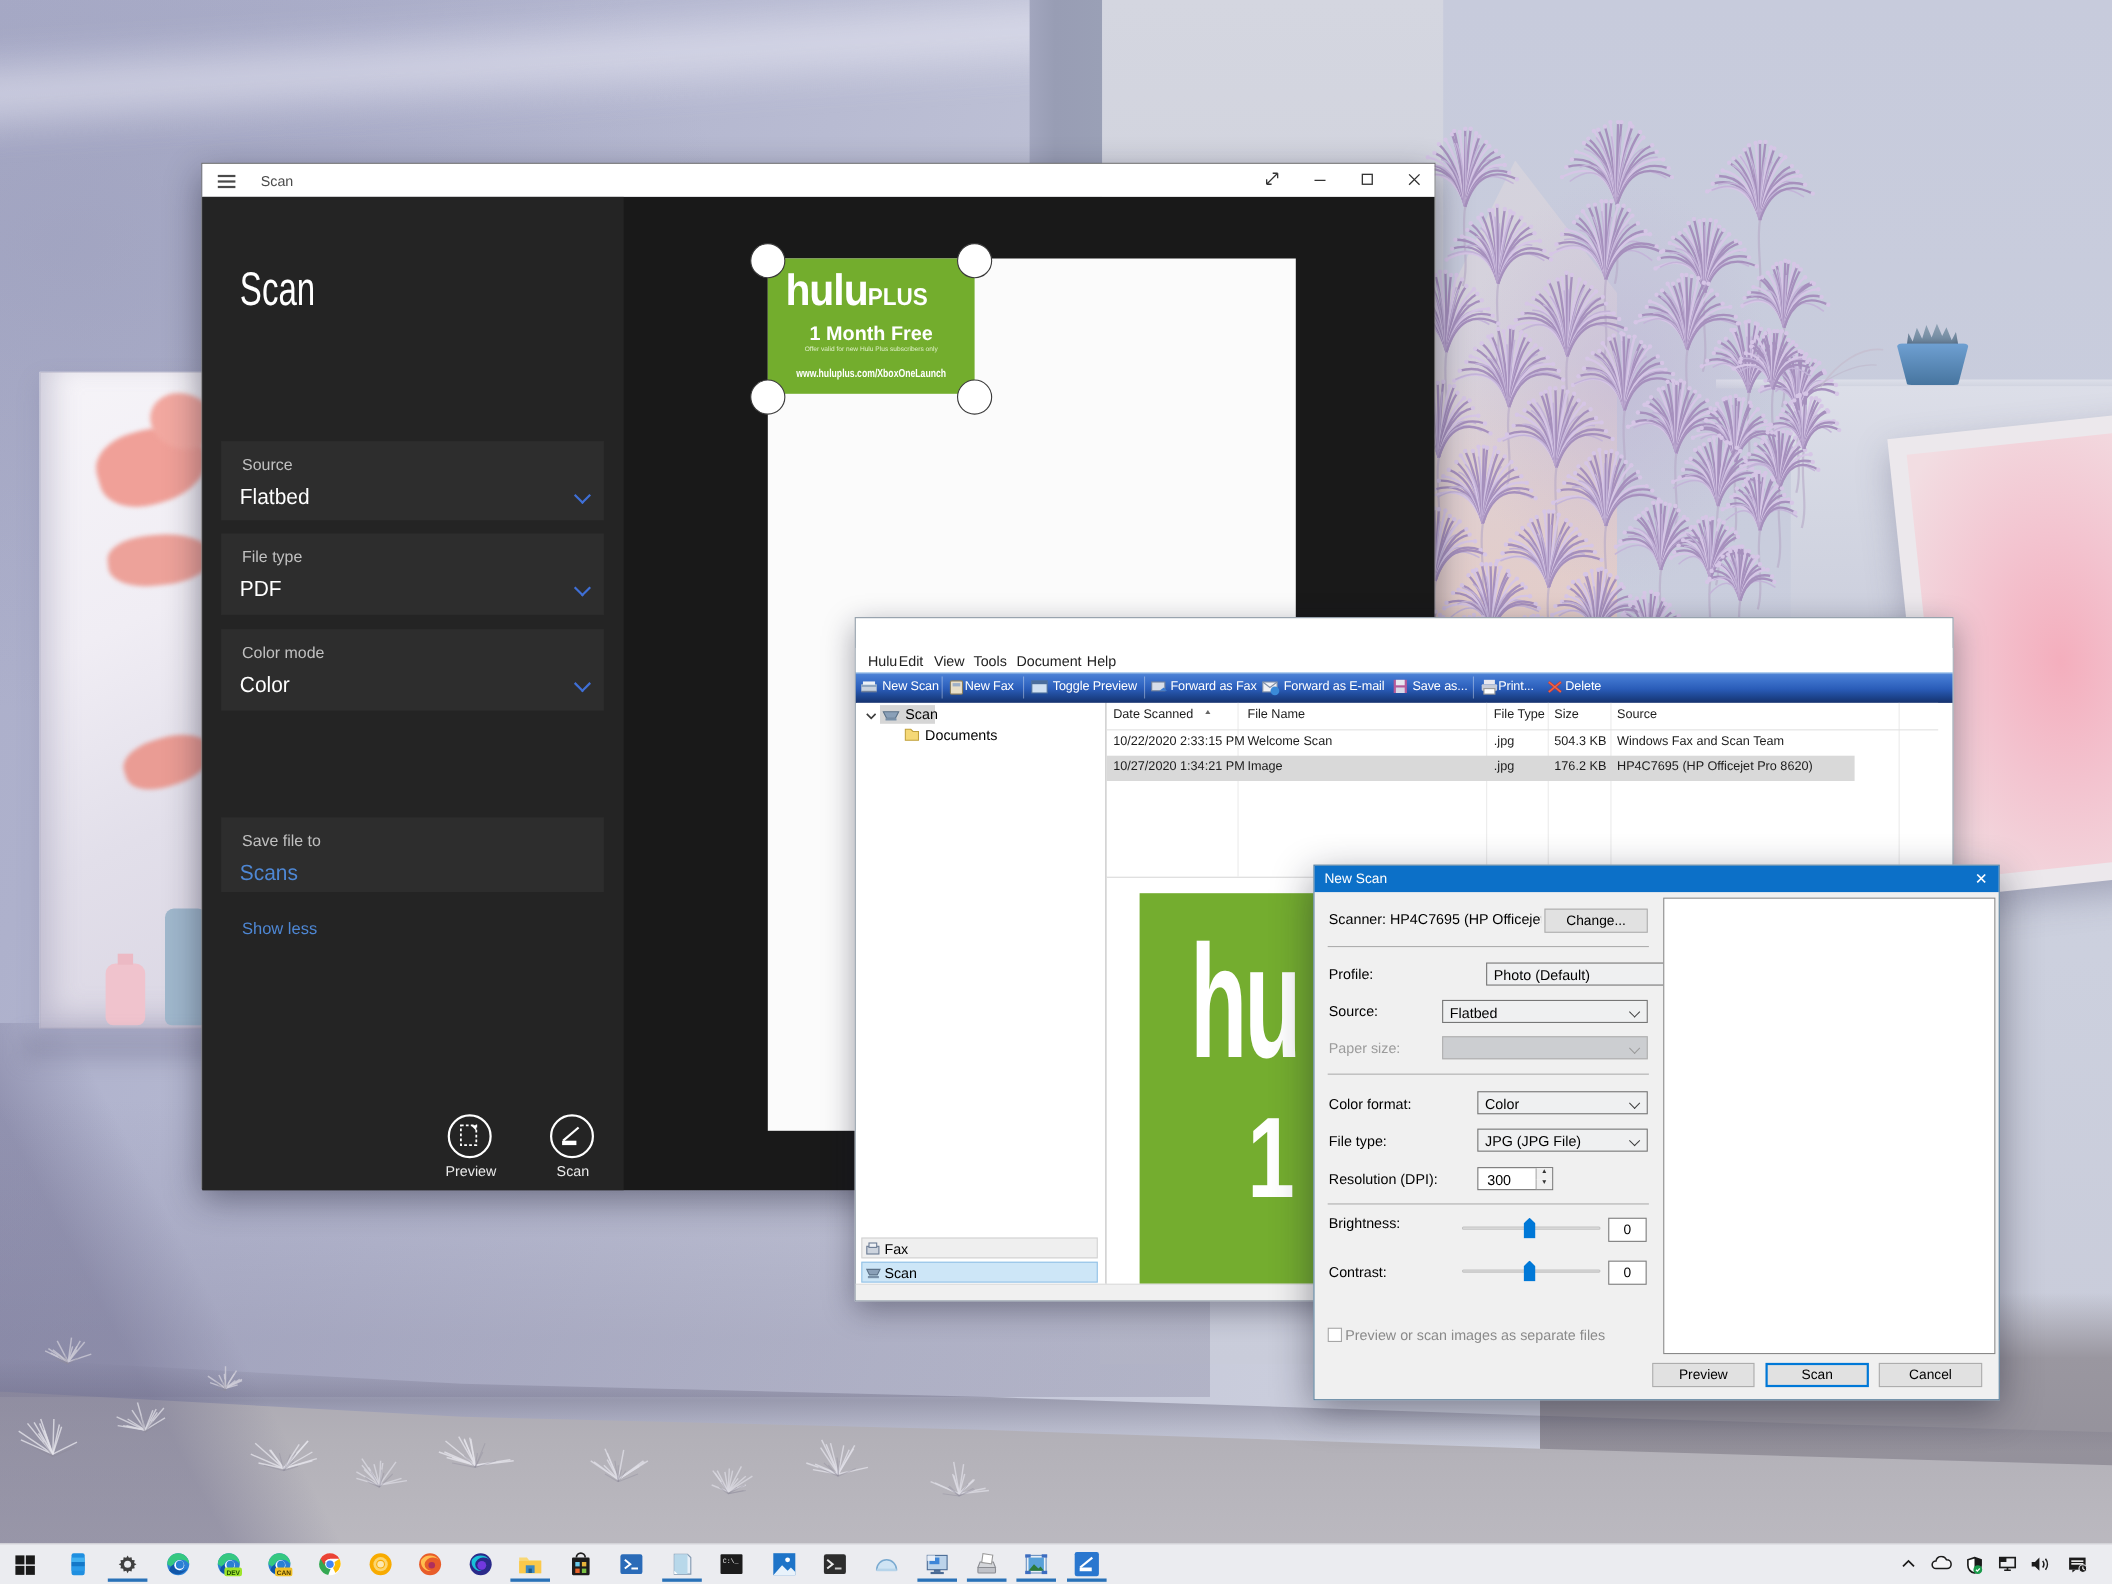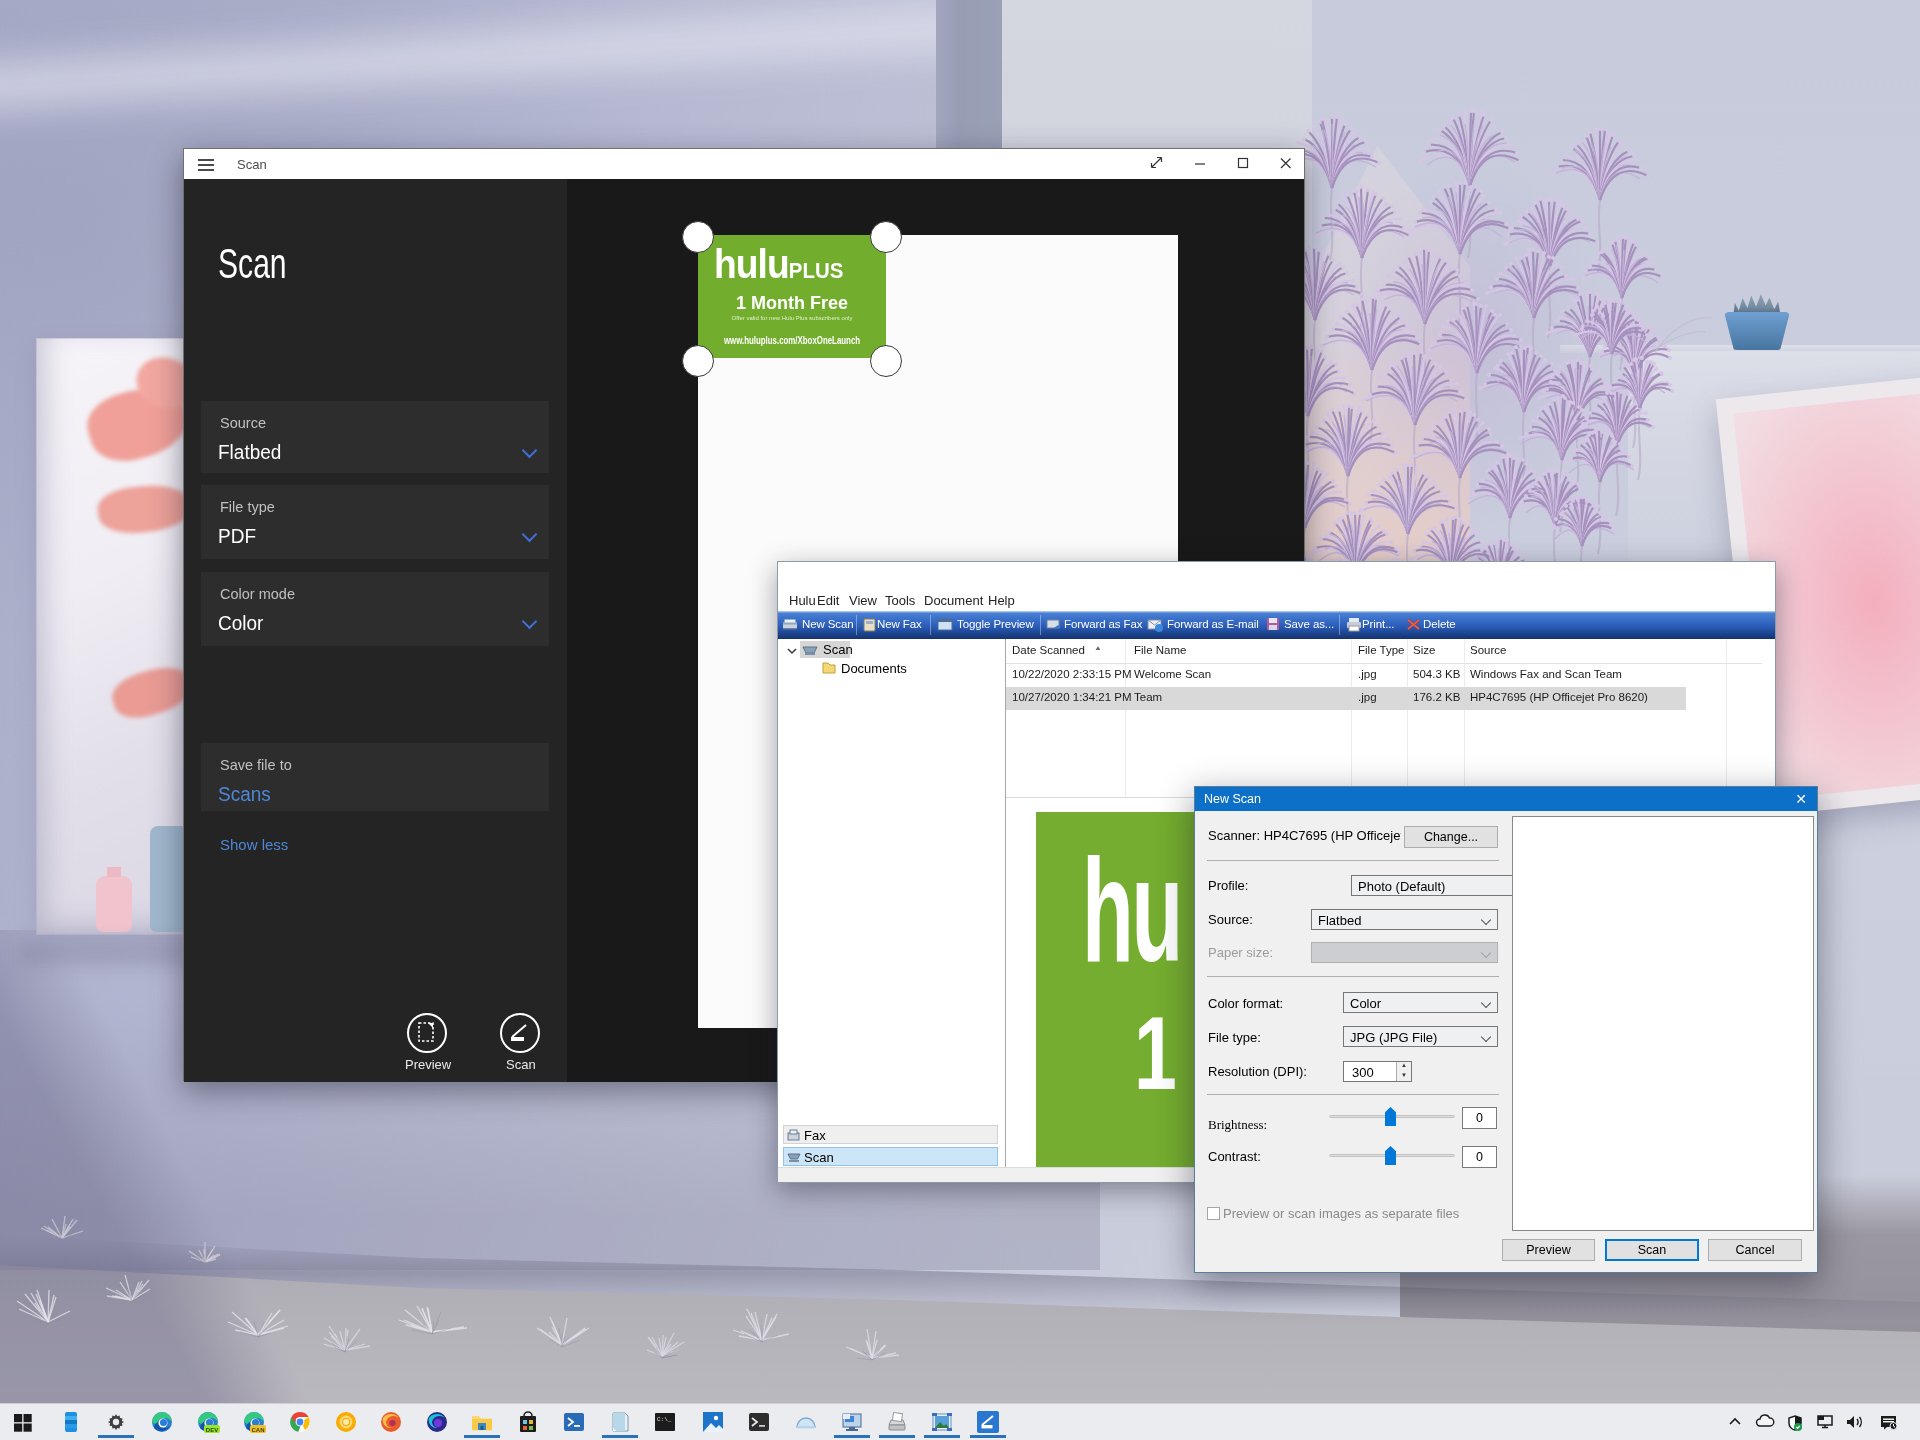--- a/index.html
+++ b/index.html
@@ -2483,21 +2483,21 @@
     </div>
       <div class="fx-row" style="top:25px;">
        <span style="position:absolute; left:6px; top:4px;">10/22/2020 2:33:15 PM</span>
        <span style="position:absolute; left:128px; top:4px;">Welcome Scan</span>
        <span style="position:absolute; left:352px; top:4px;">.jpg</span>
        <span style="position:absolute; left:407px; top:4px;">504.3 KB</span>
        <span style="position:absolute; left:464px; top:4px;">Windows Fax and Scan Team</span>
     </div>
       <div class="fx-row" style="top:48px; background:#d9d9d9; width:680px;">
        <span style="position:absolute; left:6px; top:4px;">10/27/2020 1:34:21 PM</span>
-       <span style="position:absolute; left:128px; top:4px;">Team</span>
+       <span style="position:absolute; left:128px; top:4px;">Image</span>
        <span style="position:absolute; left:352px; top:4px;">.jpg</span>
        <span style="position:absolute; left:407px; top:4px;">176.2 KB</span>
        <span style="position:absolute; left:464px; top:4px;">HP4C7695 (HP Officejet Pro 8620)</span>
     </div>
     </div>
   <div class="fx-prev">
       <div class="fx-green">
        <div style="position:absolute; left:46px; top:15px; font-size:146px; font-weight:bold; letter-spacing:-4px; transform:scaleX(.58); transform-origin:left top;">hu</div>
        <div style="position:absolute; left:98px; top:182px; font-size:104px; font-weight:bold; transform:scaleX(.74); transform-origin:left top;">1</div>
     </div>
@@ -2556,21 +2556,21 @@
   <div class="dl-sep" style="top:189px;"></div>
   <div class="dl-lab" style="top:277px;">Resolution (DPI):</div>
   <div class="spin" style="top:274px;">
       <span style="position:absolute; left:8px; top:3px;">300</span>
     <div class="spinbtn">
         <div style="top:0">▲</div>
         <div style="top:9.5px">▼</div>
       </div>
   </div>
   <div class="dl-sep" style="top:307px;"></div>
-  <div class="dl-lab" style="top:330px;font-family:Liberation Serif, serif;">Brightness:</div>
+  <div class="dl-lab" style="top:317px;">Brightness:</div>
   <div class="track" style="left:134px; top:328px;"></div>
   <div class="thumb" style="left:190px; top:320px;"></div>
   <div class="vbox" style="top:320px;">0</div>
   <div class="dl-lab" style="top:362px;">Contrast:</div>
   <div class="track" style="left:134px; top:367px;"></div>
   <div class="thumb" style="left:190px; top:359px;"></div>
   <div class="vbox" style="top:359px;">0</div>
   <div class="cb"></div>
   <div class="dl-lab" style="left:28px; top:419px; color:#8a8a8a;">Preview or scan images as separate files</div>
   <div class="dlg-prev"></div>

